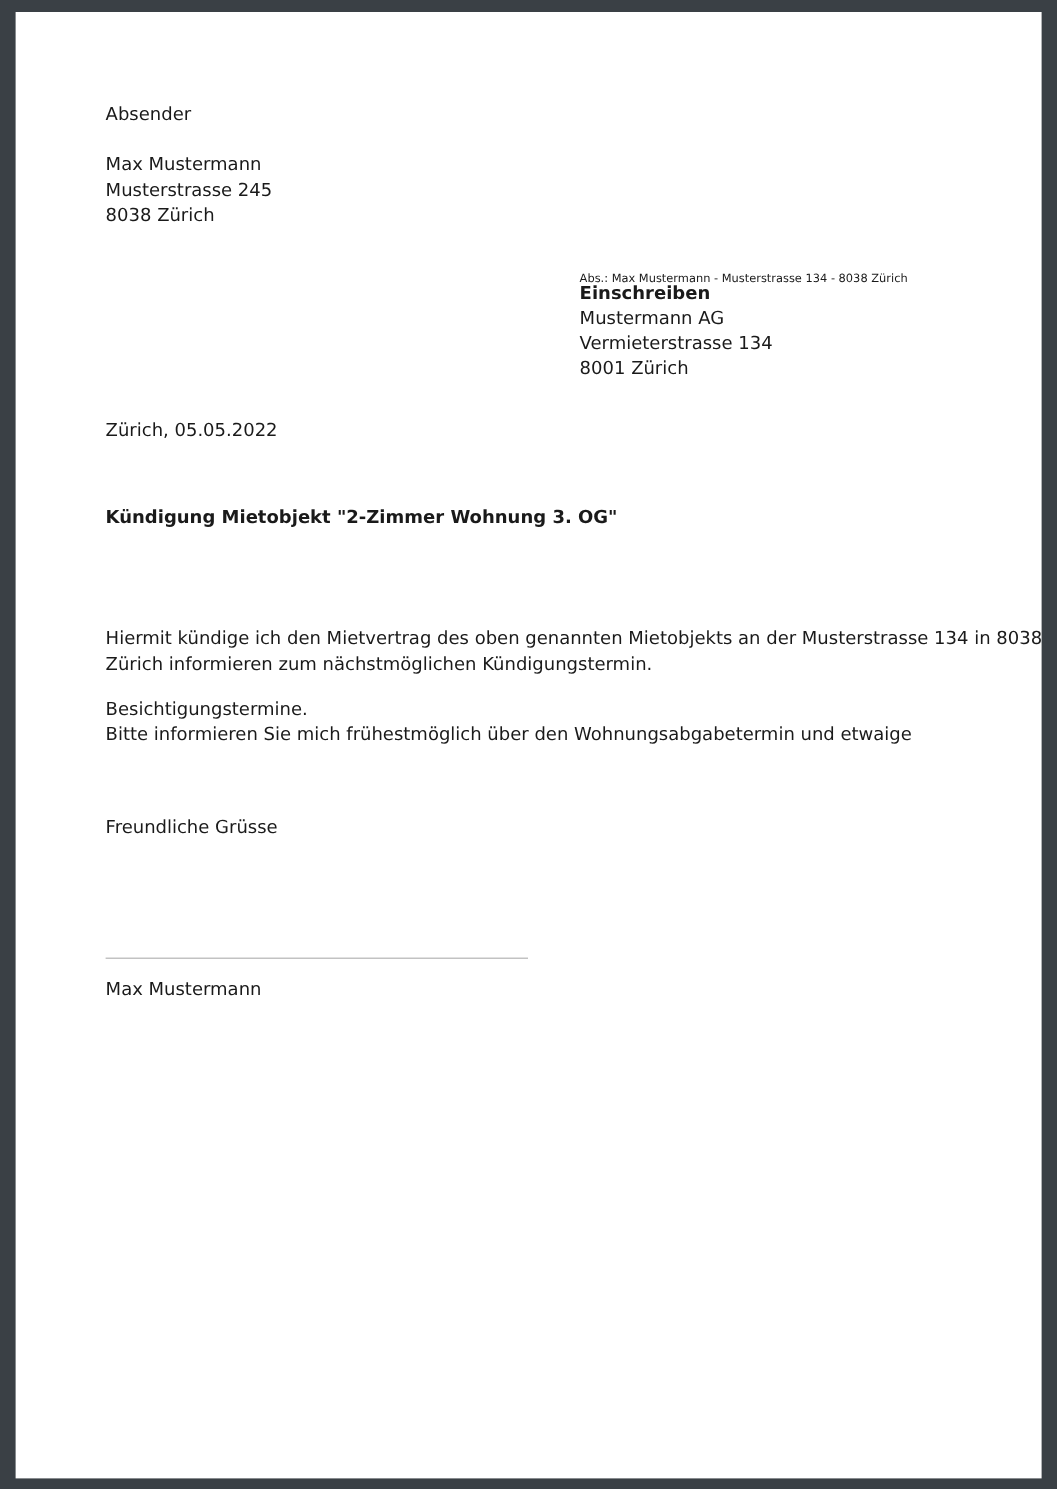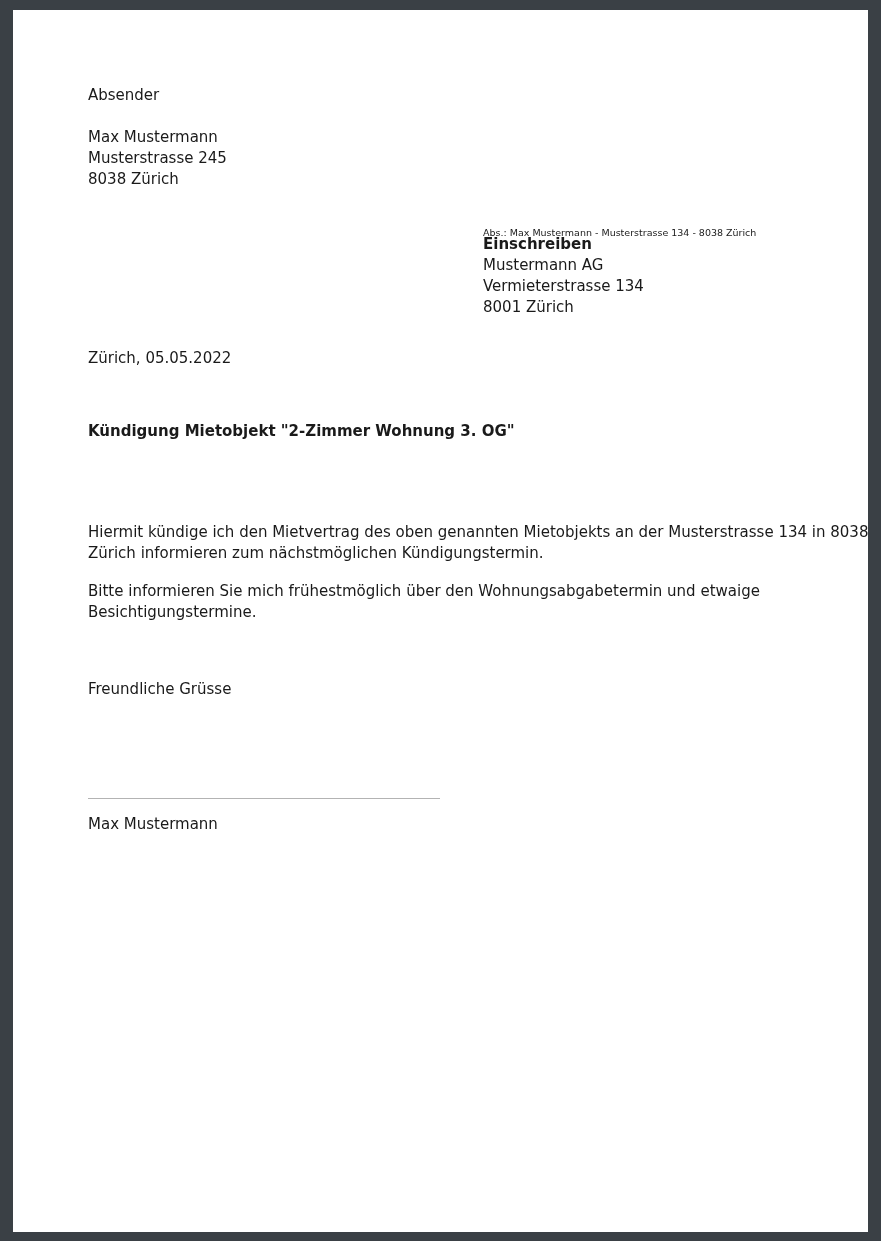--- a/index.html
+++ b/index.html
@@ -82,22 +82,22 @@
 
   <div class="abs t bold subject-line">Kündigung Mietobjekt "2-Zimmer Wohnung 3. OG"</div>
 
 
   <div class="abs paragraph-1">
     <div class="t">Hiermit kündige ich den Mietvertrag des oben genannten Mietobjekts an der Musterstrasse 134 in 8038</div>
     <div class="t">Zürich informieren zum nächstmöglichen Kündigungstermin.</div>
   </div>
 
   <div class="abs paragraph-2">
+    <div class="t">Besichtigungstermine.</div>
     <div class="t">Bitte informieren Sie mich frühestmöglich über den Wohnungsabgabetermin und etwaige</div>
-    <div class="t">Besichtigungstermine.</div>
   </div>
 
   <div class="abs t closing">Freundliche Grüsse</div>
 
   <div class="abs sig-line signature-rule"></div>
 
   <div class="abs t signature-name">Max Mustermann</div>
 
 </div>
 

